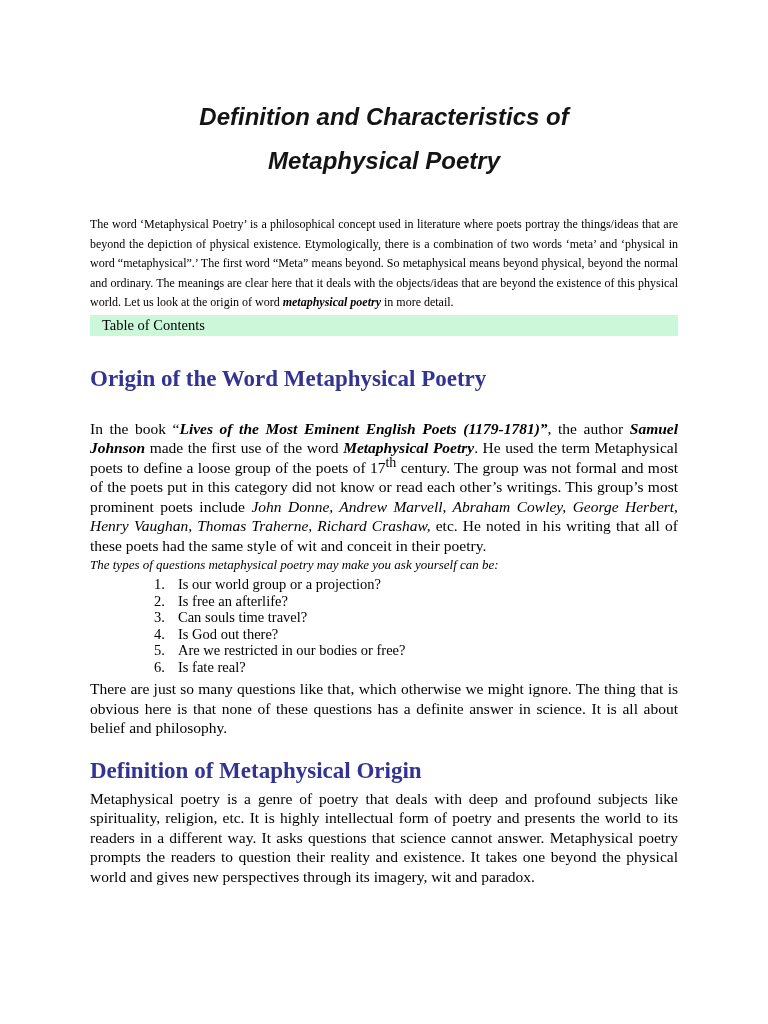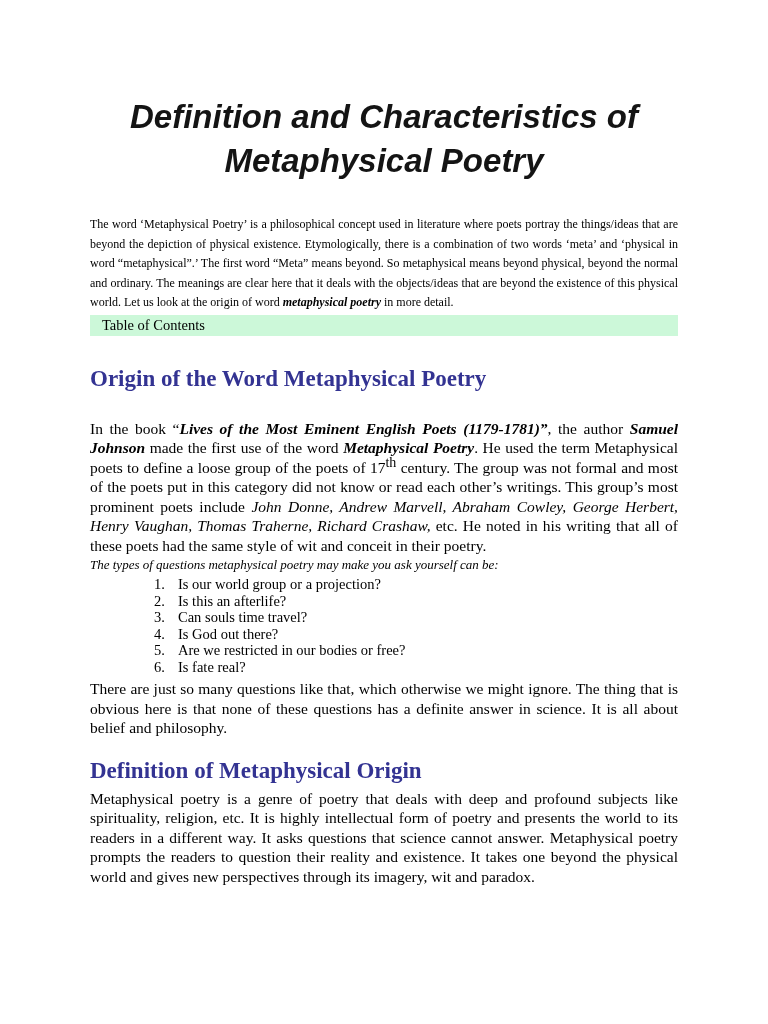--- a/index.html
+++ b/index.html
@@ -12,21 +12,21 @@
     color: #000000;
     overflow: hidden;
   }
   .content {
     padding: 95px 90px 0 90px;
   }
   .doc-title {
     font-family: "Liberation Sans", sans-serif;
     font-weight: bold;
     font-style: italic;
-    font-size: 33px;
+    font-size: 24px;
     line-height: 44px;
     text-align: center;
     color: #141414;
     letter-spacing: 0px;
   }
   .intro-para {
     margin-top: 32px;
     font-size: 12px;
     line-height: 19.5px;
     text-align: justify;
@@ -90,21 +90,21 @@
     </div>
 
     <h1 class="section-heading h1-origin">Origin of the Word Metaphysical Poetry</h1>
 
     <p class="body-para"><span>In the book “</span><span class="bi">Lives of the Most Eminent English Poets (1179-1781)”</span><span>, the author </span><span class="bi">Samuel Johnson</span><span> made the first use of the word </span><span class="bi">Metaphysical Poetry</span><span>. He used the term Metaphysical poets to define a loose group of the poets of 17</span><sup>th</sup><span> century. The group was not formal and most of the poets put in this category did not know or read each other’s writings. This group’s most prominent poets include </span><span class="it">John Donne, Andrew Marvell, Abraham Cowley, George Herbert, Henry Vaughan, Thomas Traherne, Richard Crashaw,</span><span> etc. He noted in his writing that all of these poets had the same style of wit and conceit in their poetry.</span></p>
 
     <p class="questions-intro">The types of questions metaphysical poetry may make you ask yourself can be:</p>
 
     <ol class="questions-list">
       <li class="question-item"><span class="q-num">1.</span><span>Is our world group or a projection?</span></li>
-      <li class="question-item"><span class="q-num">2.</span><span>Is this an afterlife?</span></li>
+      <li class="question-item"><span class="q-num">2.</span><span>Is free an afterlife?</span></li>
       <li class="question-item"><span class="q-num">3.</span><span>Can souls time travel?</span></li>
       <li class="question-item"><span class="q-num">4.</span><span>Is God out there?</span></li>
       <li class="question-item"><span class="q-num">5.</span><span>Are we restricted in our bodies or free?</span></li>
       <li class="question-item"><span class="q-num">6.</span><span>Is fate real?</span></li>
     </ol>
 
     <p class="body-para">There are just so many questions like that, which otherwise we might ignore. The thing that is obvious here is that none of these questions has a definite answer in science. It is all about belief and philosophy.</p>
 
     <h1 class="section-heading h2-definition">Definition of Metaphysical Origin</h1>
 

